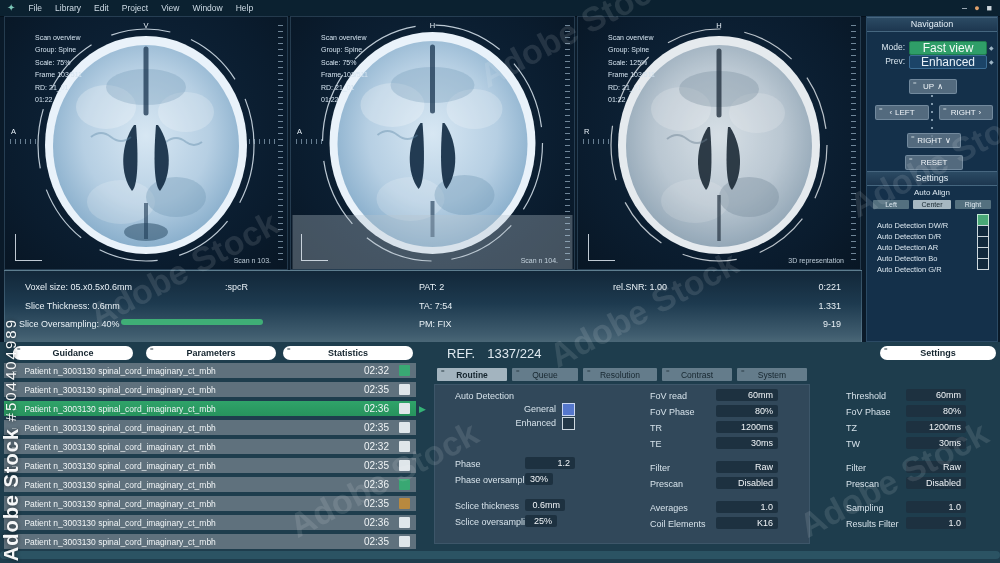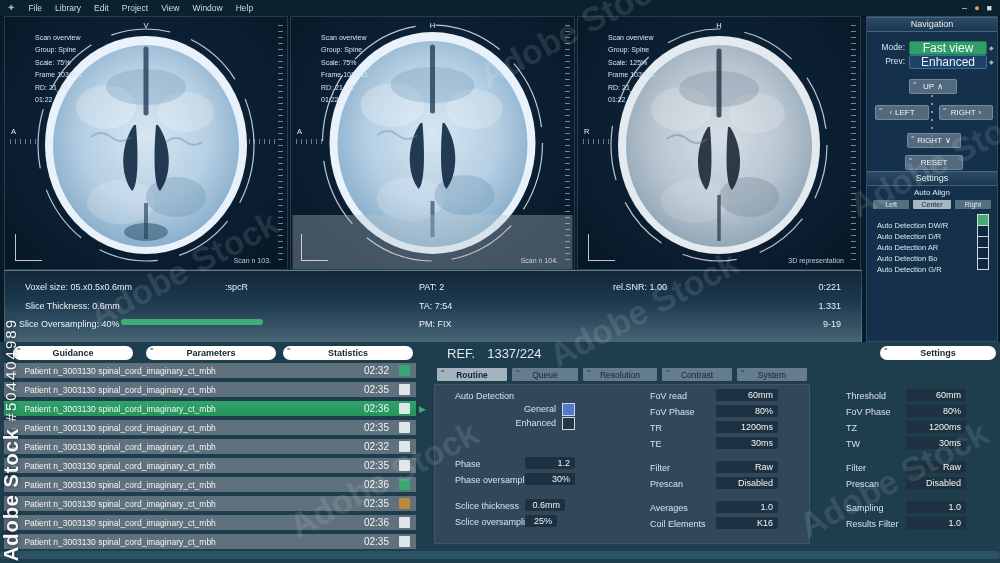--- a/index.html
+++ b/index.html
@@ -437,21 +437,21 @@
 
   <span class="flabel" style="left:455px;top:391px">Auto Detection</span>
   <span class="cbrow-label" style="left:470px;top:404px;width:86px">General</span>
   <span class="cb2 st-true" style="left:562px;top:403px"></span>
   <span class="cbrow-label" style="left:470px;top:418px;width:86px">Enhanced</span>
   <span class="cb2 st-false" style="left:562px;top:417px"></span>
 
   <span class="flabel" style="left:455px;top:459px">Phase</span>
   <span class="fpill" style="left:525px;top:457px;width:50px">1.2</span>
   <span class="flabel" style="left:455px;top:475px">Phase oversampling</span>
-  <span class="fpill" style="left:525px;top:473px;width:50px">30%</span>
+  <span class="fpill" style="left:525px;top:473px;width:28px">30%</span>
   <span class="flabel" style="left:455px;top:501px">Sclice thickness</span>
   <span class="fpill" style="left:525px;top:499px;width:40px">0.6mm</span>
   <span class="flabel" style="left:455px;top:517px">Sclice oversampling</span>
   <span class="fpill" style="left:525px;top:515px;width:32px">25%</span>
 
   <span class="flabel" style="left:650px;top:391px">FoV read</span>
   <span class="fpill" style="left:716px;top:389px;width:62px">60mm</span>
   <span class="flabel" style="left:650px;top:407px">FoV Phase</span>
   <span class="fpill" style="left:716px;top:405px;width:62px">80%</span>
   <span class="flabel" style="left:650px;top:423px">TR</span>

